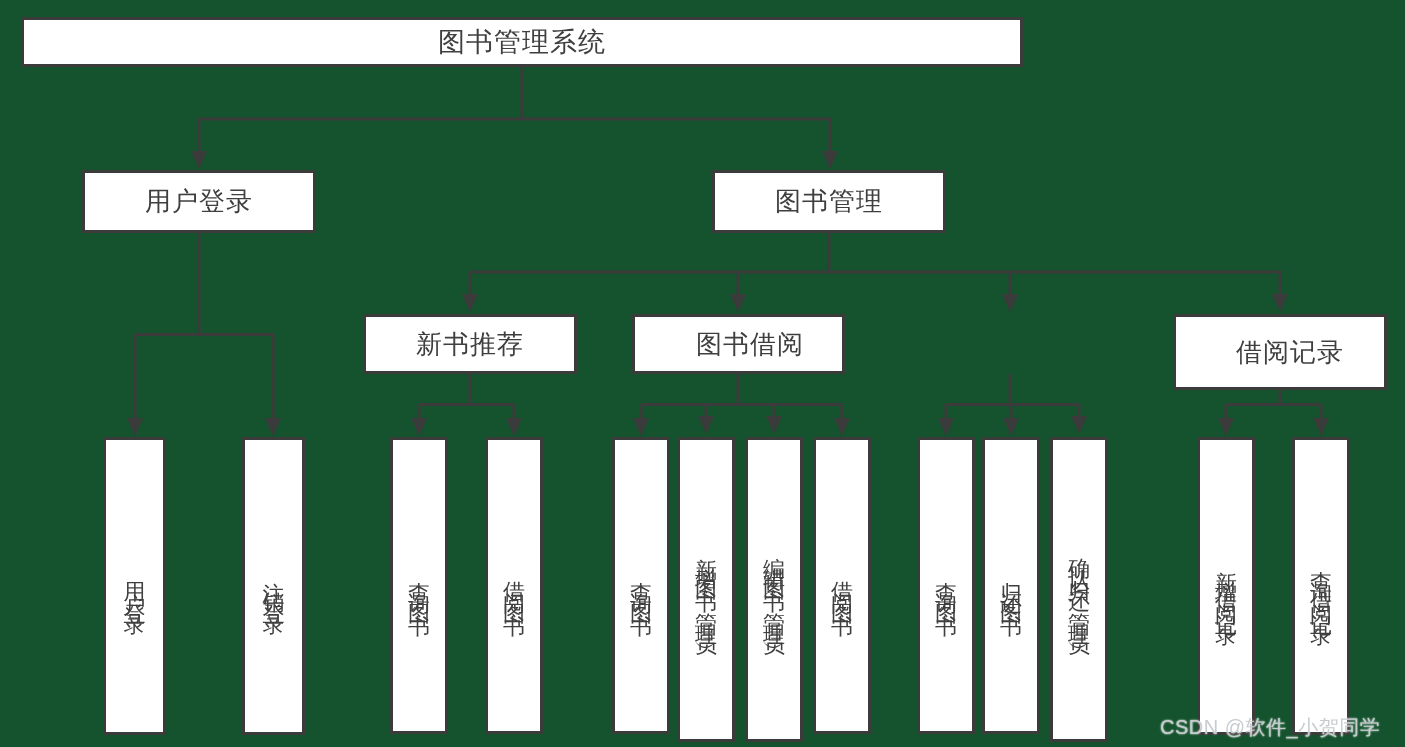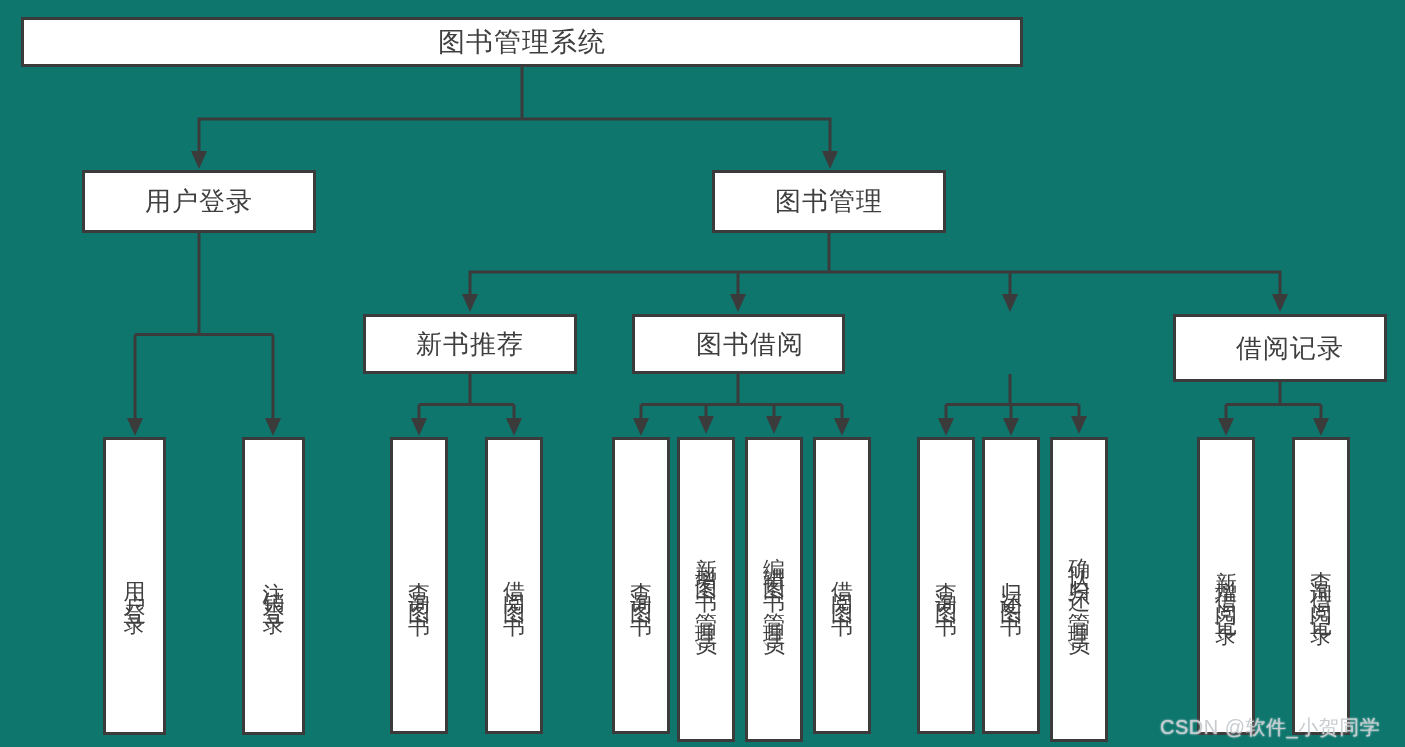--- a/index.html
+++ b/index.html
@@ -1,19 +1,19 @@
 <!DOCTYPE html>
 <html lang="zh"><head>
 <meta charset="utf-8">
 <style>
   html,body { margin:0; padding:0; background:#ffffff; }
   .stage {
     position:relative;
     width:1405px; height:747px;
-    background:#0f766e;
+    background:#14532d;
     font-family:"Liberation Sans", sans-serif;
     overflow:hidden;
   }
   .connectors {
     position:absolute; left:0; top:0;
     pointer-events:none;
   }
   .node {
     position:absolute;
     box-sizing:border-box;
@@ -100,21 +100,21 @@
   <div class="node" style="left:363px; top:314px; width:214px; height:60px;">
     <span class="h-label">新书推荐</span>
   </div>
 
   <div class="node" style="left:712px; top:170px; width:234px; height:63px;">
     <span class="h-label">图书管理</span>
   </div>
   <div class="node" style="left:632px; top:314px; width:213px; height:60px;padding-left:23px;">
     <span class="h-label">图书借阅</span>
   </div>
-  <div class="node" style="left:1173px; top:314px; width:214px; height:68px;padding-left:20px;">
+  <div class="node" style="left:1173px; top:314px; width:214px; height:76px;padding-left:20px;">
     <span class="h-label">借阅记录</span>
   </div>
 
   <div class="node" style="left:103px; top:437px; width:63px; height:298px;">
     <span class="vtext">用户登录</span>
   </div>
   <div class="node" style="left:242px; top:437px; width:63px; height:298px;">
     <span class="vtext">注销登录</span>
   </div>
 

